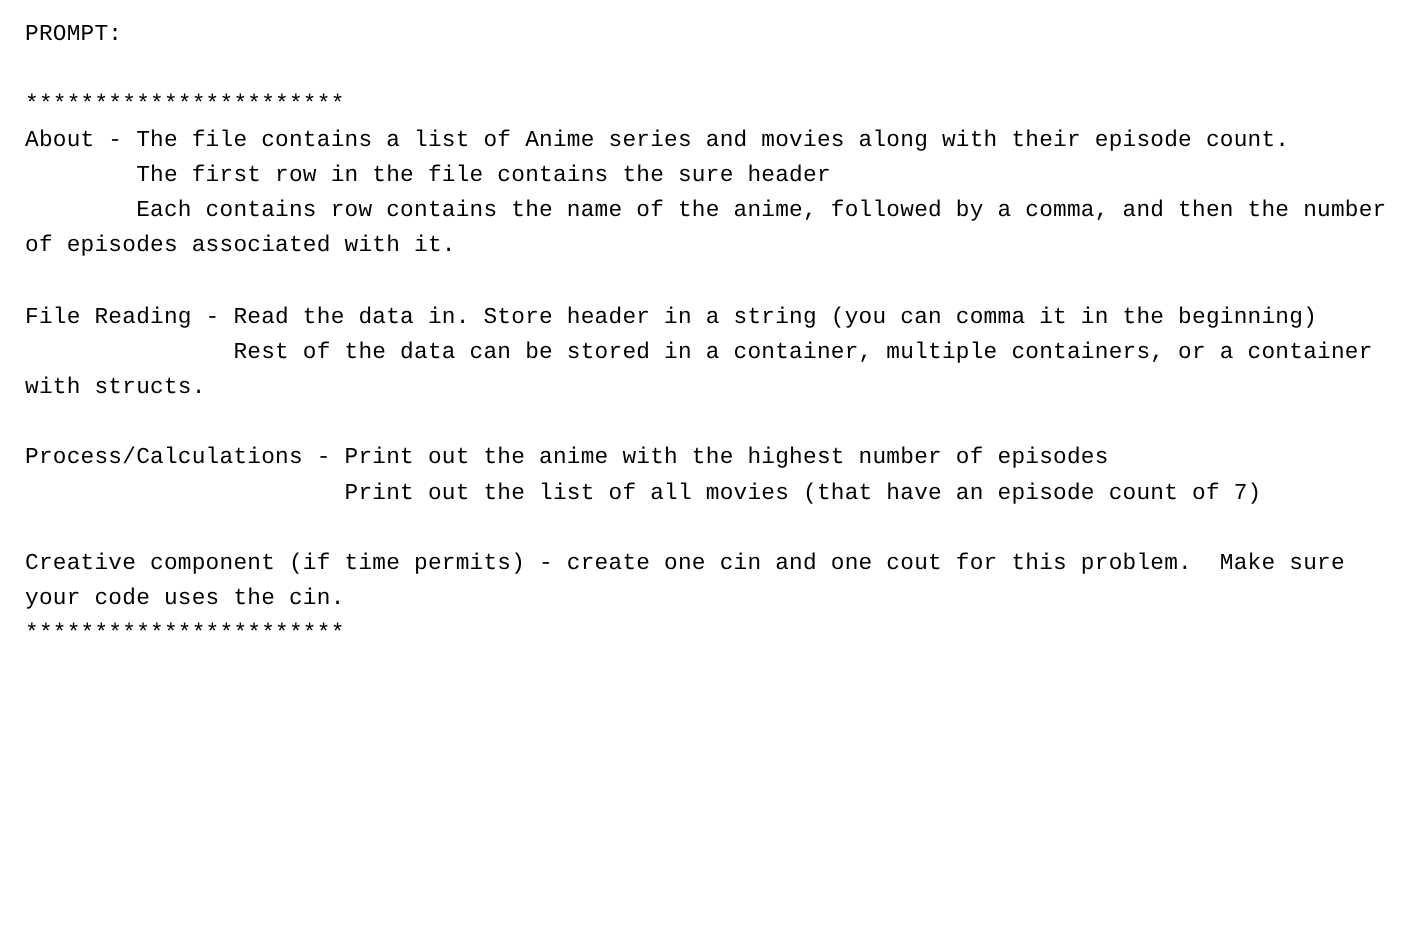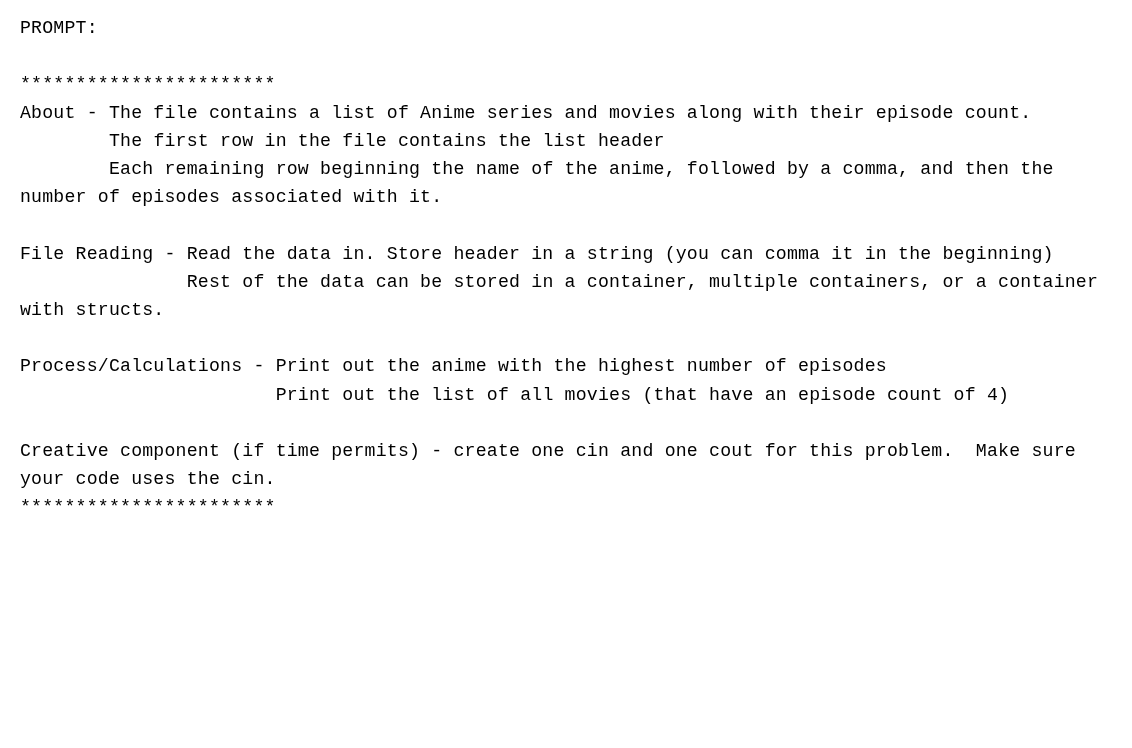--- a/index.html
+++ b/index.html
@@ -20,23 +20,23 @@
     letter-spacing: 0.2px;
   }
 </style>
 </head>
 <body>
 
 <div class="page"><span>PROMPT:</span>
 
 <span>***********************</span>
 <span>About - The file contains a list of Anime series and movies along with their episode count.</span>
-<span>        The first row in the file contains the list header</span>
-<span>        Each remaining row beginning the name of the anime, followed by a comma, and then the number of episodes associated with it.</span>
+<span>        The first row in the file contains the sure header</span>
+<span>        Each contains row contains the name of the anime, followed by a comma, and then the number of episodes associated with it.</span>
 
 <span>File Reading - Read the data in. Store header in a string (you can comma it in the beginning)</span>
 <span>               Rest of the data can be stored in a container, multiple containers, or a container with structs.</span>
 
 <span>Process/Calculations - Print out the anime with the highest number of episodes</span>
-<span>                       Print out the list of all movies (that have an episode count of 4)</span>
+<span>                       Print out the list of all movies (that have an episode count of 7)</span>
 
 <span>Creative component (if time permits) - create one cin and one cout for this problem.  Make sure your code uses the cin.</span>
 <span>***********************</span></div>
 
 </body></html>

